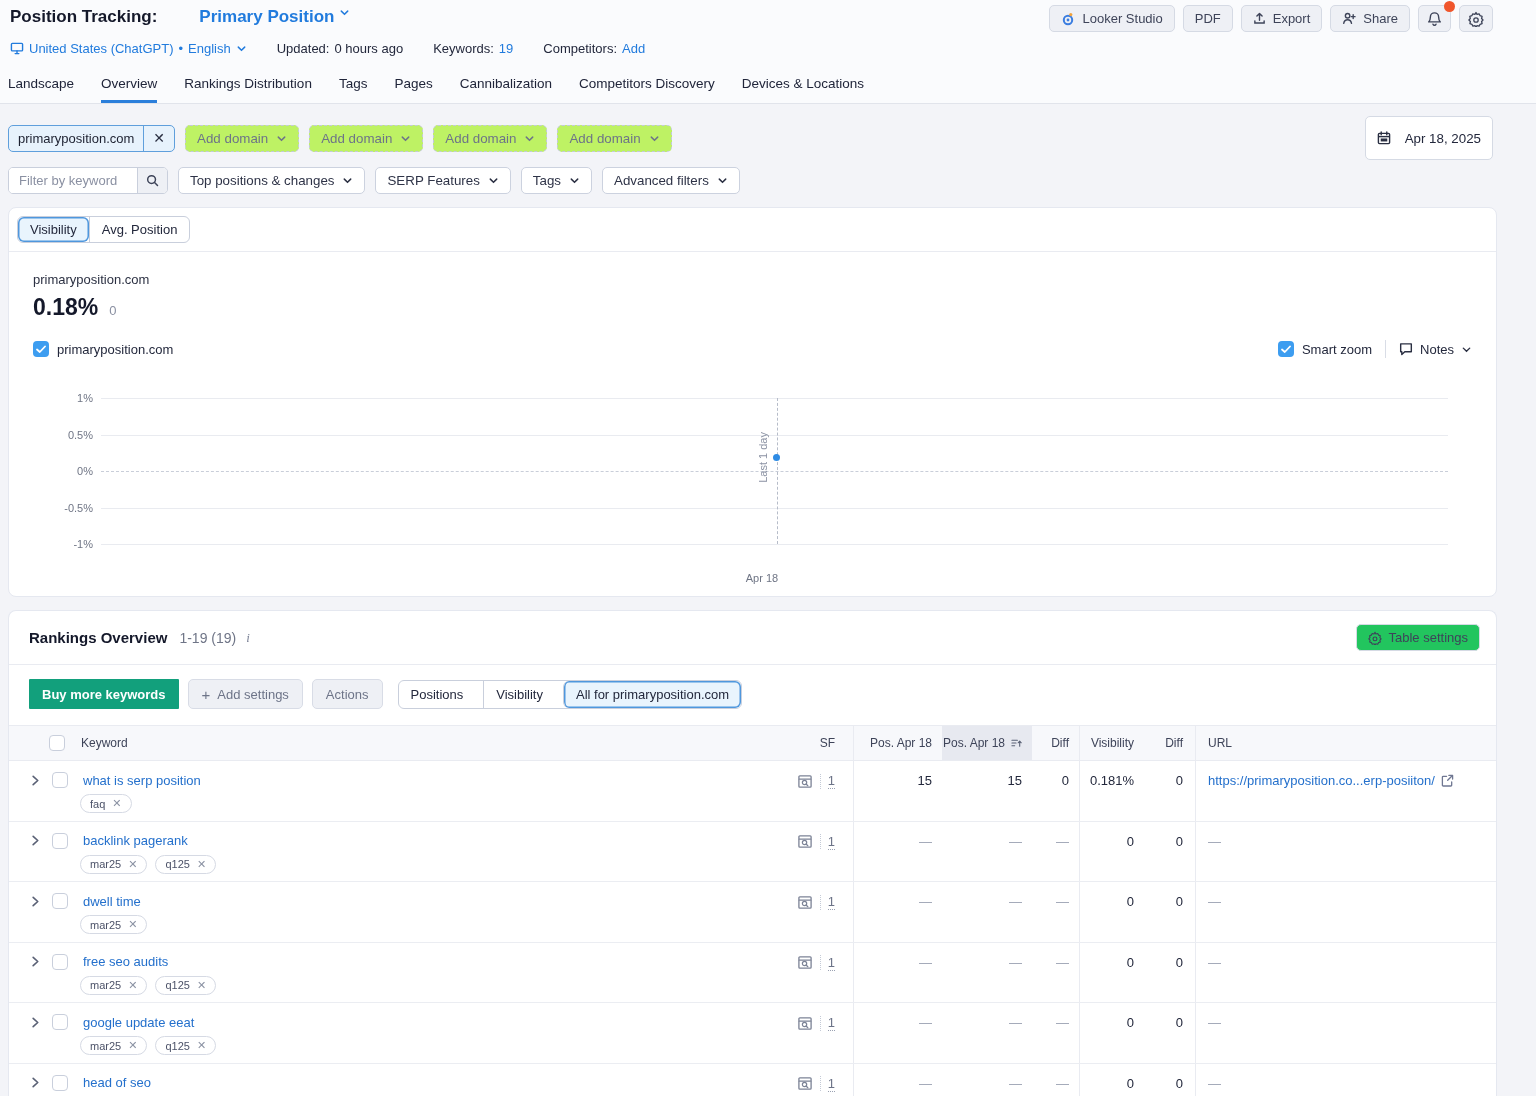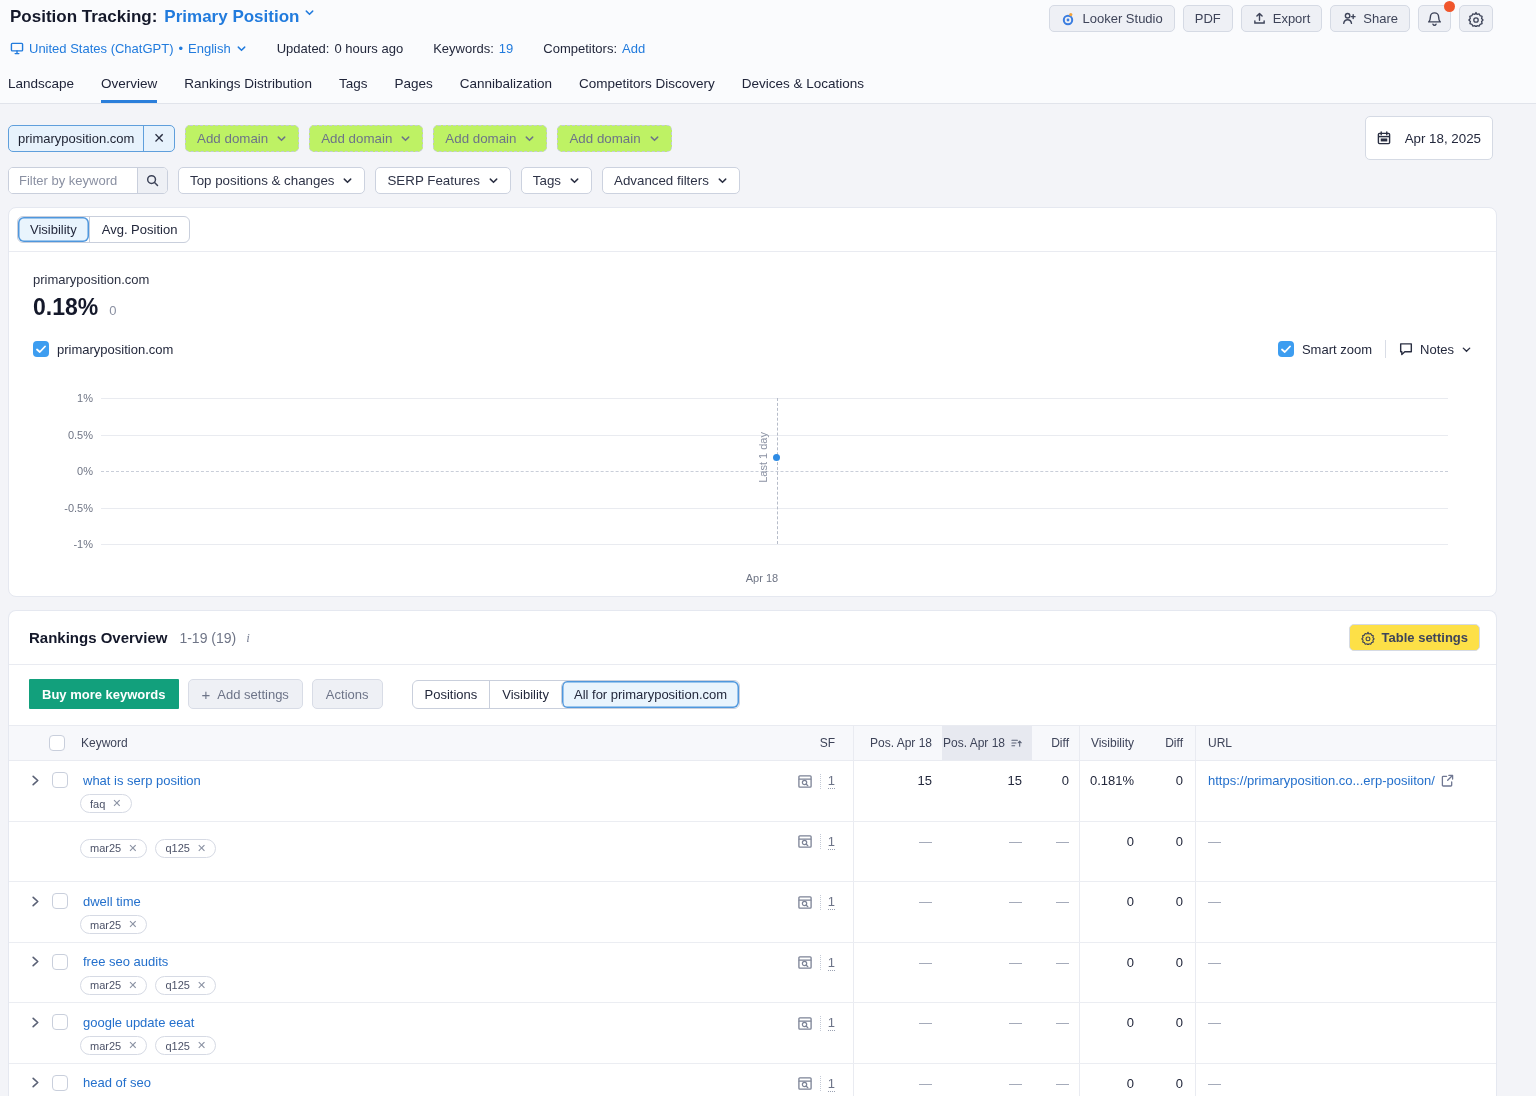--- a/index.html
+++ b/index.html
@@ -2,21 +2,21 @@
 <html><head>
 <meta charset="utf-8">
 <style>
   * { margin:0; padding:0; box-sizing:border-box; }
   html,body { width:1536px; height:1096px; overflow:hidden; }
   body { background:#f3f4f8; font-family:"Liberation Sans", sans-serif; font-size:13px; color:#23283c; }
 
   
   .topbar { display:flex; justify-content:space-between; align-items:flex-start; padding:5px 43px 0 10px; background:#fafbfd; }
   .title-line { display:flex; align-items:center; gap:7px; font-size:17px; font-weight:bold; color:#14182a; padding-top:2px; }
-  .project { color:#217bdd; display:flex; align-items:flex-start; gap:5px; cursor:pointer; }
+  .project { color:#217bdd; display:flex; align-items:flex-start; gap:5px; cursor:pointer;margin-left:35px; }
   .hdr-actions { display:flex; gap:8px; align-items:center; }
   .btn { display:inline-flex; align-items:center; gap:7px; background:#eef0f5; border:1px solid #d5dae4; border-radius:5px; padding:0 11px; height:27px; font-size:13px; color:#3e4459; cursor:pointer; white-space:nowrap; }
   .icon-btn { padding:0 8px; position:relative; }
   .badge-dot { position:absolute; top:-5px; right:-5px; width:11px; height:11px; border-radius:50%; background:#f0562c; }
 
   .meta-line { display:flex; align-items:center; padding:9px 0 0 10px; font-size:13px; background:#fafbfd; }
   .meta-group { display:flex; align-items:center; gap:5px; margin-right:30px; }
   .blue { color:#217bdd; }
   .meta-dark { color:#23283c; }
 
@@ -72,25 +72,25 @@
   .vlabel { position:absolute; writing-mode:vertical-rl; transform:rotate(180deg); font-size:11px; color:#8b92a3; }
   .dot { position:absolute; width:7px; height:7px; border-radius:50%; }
   .xtick { position:absolute; font-size:11px; color:#6f7585; }
 
   
   .rank-panel { border-radius:8px 8px 0 0; border-bottom:0; height:506px; overflow:hidden; }
   .rk-head { display:flex; align-items:center; padding:13px 16px 13px 20px; border-bottom:1px solid #e9ebf1; }
   .rk-title { font-size:15px; font-weight:bold; color:#14182a; }
   .rk-range { color:#6f7587; margin-left:12px; font-size:14px; }
   .rk-info { margin-left:10px; color:#7d8498; font-family:"Liberation Serif",serif; font-style:italic; font-size:13px; cursor:pointer; }
-  .table-settings { margin-left:auto; background:#fde047;font-weight:bold; }
+  .table-settings { margin-left:auto; background:#22c55e; }
   .toolbar { display:flex; align-items:center; gap:9px; padding:14px 20px 16px 20px; }
   .green-btn { background:#12a07c; color:#fff; border:0; border-radius:1px; padding:0 13px; height:30px; font-size:13px; font-weight:bold; cursor:pointer; font-family:"Liberation Sans",sans-serif; }
   .gray-btn { background:#eef0f5; border:1px solid #d8dce6; border-radius:5px; height:30px; padding:0 13px; color:#6d7488; font-size:13px; display:inline-flex; align-items:center; gap:7px; cursor:pointer; }
-  .view-seg { margin-left:20px; }
+  .view-seg { margin-left:6px;gap:8px; }
   .view-seg .seg-item { padding:6px 12px; }
 
   
   .thead { display:flex; background:#f7f8fb; border-top:1px solid #e9ebf1; border-bottom:1px solid #e9ebf1; height:36px; font-size:12px; color:#3e4459; }
   .hc { display:flex; align-items:center; }
   .c-kw { flex:1; padding-left:40px; gap:16px; }
   .c-sf { width:90px; justify-content:flex-end; padding-right:18px; border-right:1px solid #e9ebf1; }
   .c-p1 { width:88px; justify-content:flex-end; padding-right:10px; }
   .c-p2 { width:90px; justify-content:flex-end; padding-right:10px; gap:6px; }
   .thead .c-p2 { background:#e7e9f0; cursor:pointer; }
@@ -461,20 +461,27 @@
             <span>https://primaryposition.co...erp-posiiton/</span>
             <svg width="13" height="13" viewBox="0 0 14 14">
               <path d="M11.5 8.5V12a.9.9 0 0 1-.9.9H2.4a.9.9 0 0 1-.9-.9V3.4a.9.9 0 0 1 .9-.9H6" fill="none" stroke="#6f7792" stroke-width="1.4" stroke-linecap="round"></path>
               <path d="M8.5 1.5H12.5v4M12.3 1.7 7.2 6.8" fill="none" stroke="#6f7792" stroke-width="1.4" stroke-linecap="round" stroke-linejoin="round"></path>
             </svg>
           </span>
         </div>
       </div>
       <div class="trow">
         <div class="kw-cell">
+          <div class="kw-line">
+            <svg width="10" height="11" viewBox="0 0 10 12" style="cursor:pointer">
+              <path d="M3 1.5 8 6 3 10.5" fill="none" stroke="#5a6175" stroke-width="1.8" stroke-linecap="round" stroke-linejoin="round"></path>
+            </svg>
+            <span class="kw-check"></span>
+            <span class="kw-link">backlink pagerank</span>
+          </div>
           <div class="tag-line">
             <span class="tag">
               <span>mar25</span>
               <span class="tag-x">✕</span>
             </span>
             <span class="tag">
               <span>q125</span>
               <span class="tag-x">✕</span>
             </span>
           </div>

